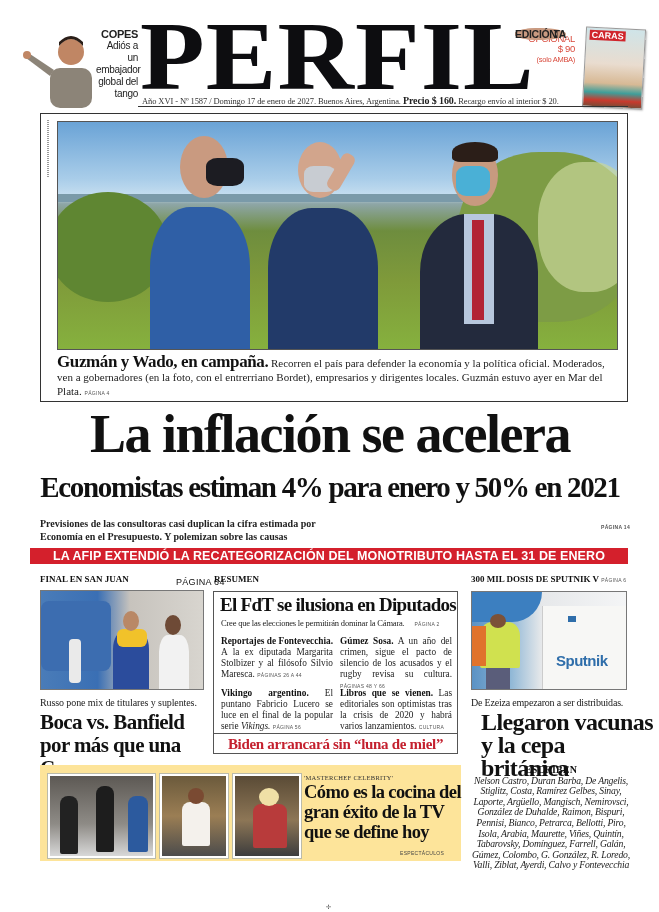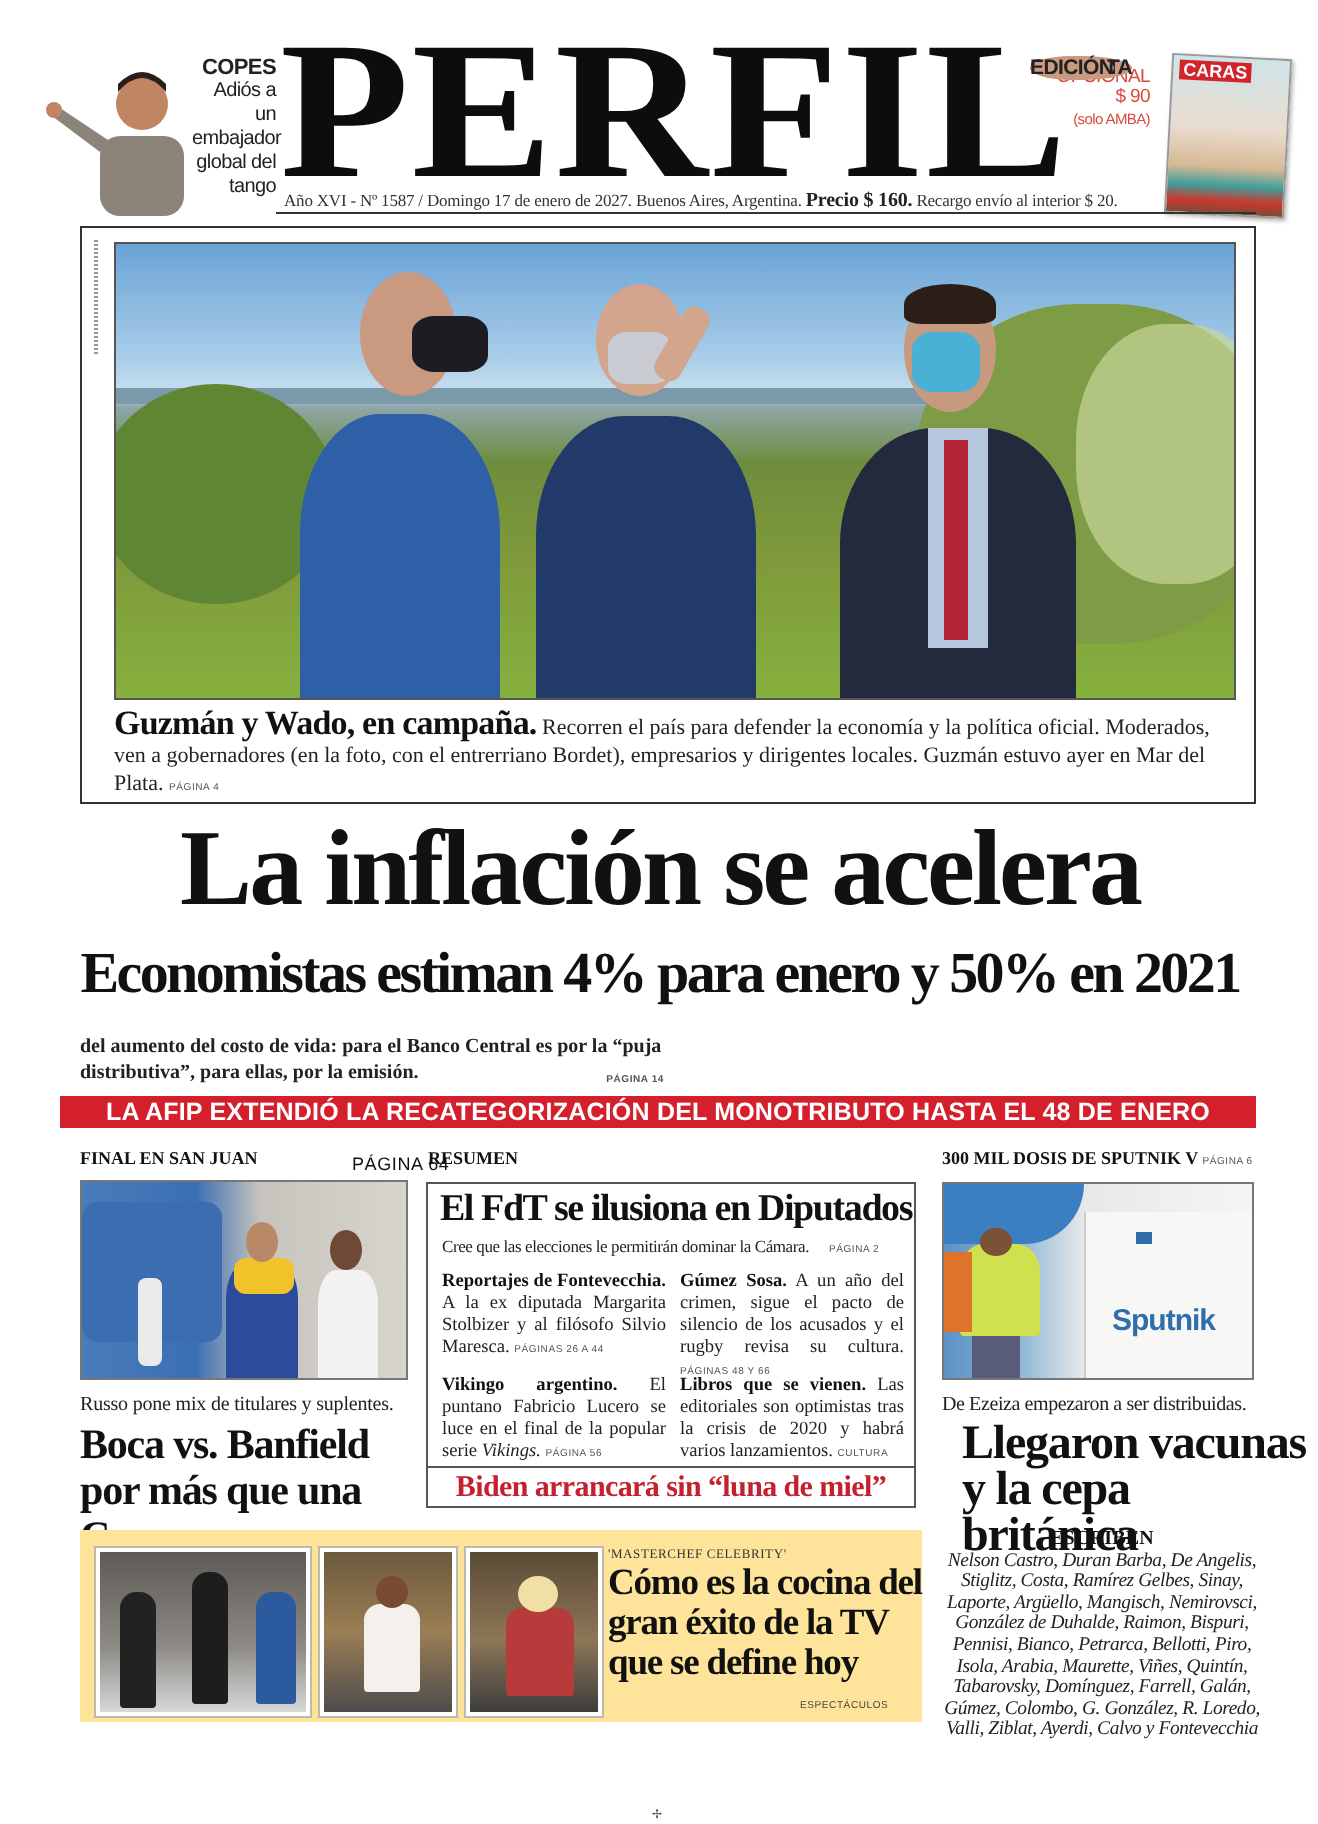--- a/index.html
+++ b/index.html
@@ -149,27 +149,27 @@
 </div>
 <div class="abs top-caption">
   <span class="lead">Guzmán y Wado, en campaña.</span>
   <span>Recorren el país para defender la economía y la política oficial. Moderados, ven a gobernadores (en la foto, con el entrerriano Bordet), empresarios y dirigentes locales. Guzmán estuvo ayer en Mar del Plata.</span>
   <span class="pagina">PÁGINA 4</span>
 </div>
 
 <div class="abs main-head">La inflación se acelera</div>
 <div class="abs sub-head">Economistas estiman 4% para enero y 50% en 2021</div>
 <div class="abs deck">
+  <div class="col">Previsiones de las consultoras casi duplican la cifra estimada por Economía en el Presupuesto. Y polemizan sobre las causas</div>
   <div class="col">
-    <span>del aumento del costo de vida: para el Banco Central es por la “puja distributiva”, para ellas, por la emisión.</span>
     <span class="pagina" style="float:right;margin-top:4px">PÁGINA 14</span>
   </div>
 </div>
 
-<div class="abs red-bar">LA AFIP EXTENDIÓ LA RECATEGORIZACIÓN DEL MONOTRIBUTO HASTA EL 48 DE ENERO</div>
+<div class="abs red-bar">LA AFIP EXTENDIÓ LA RECATEGORIZACIÓN DEL MONOTRIBUTO HASTA EL 31 DE ENERO</div>
 
 <div class="abs sec-label" style="left:40px">
   <span>FINAL EN SAN JUAN</span>
 </div>
 <div class="abs sec-label pagina" style="left:176px;top:577px;font-weight:normal">PÁGINA 64</div>
 <div class="abs sec-label" style="left:214px">RESUMEN</div>
 <div class="abs sec-label" style="left:471px">
   <span>300 MIL DOSIS DE SPUTNIK V</span>
   <span class="pagina" style="font-weight:normal">PÁGINA 6</span>
 </div>

